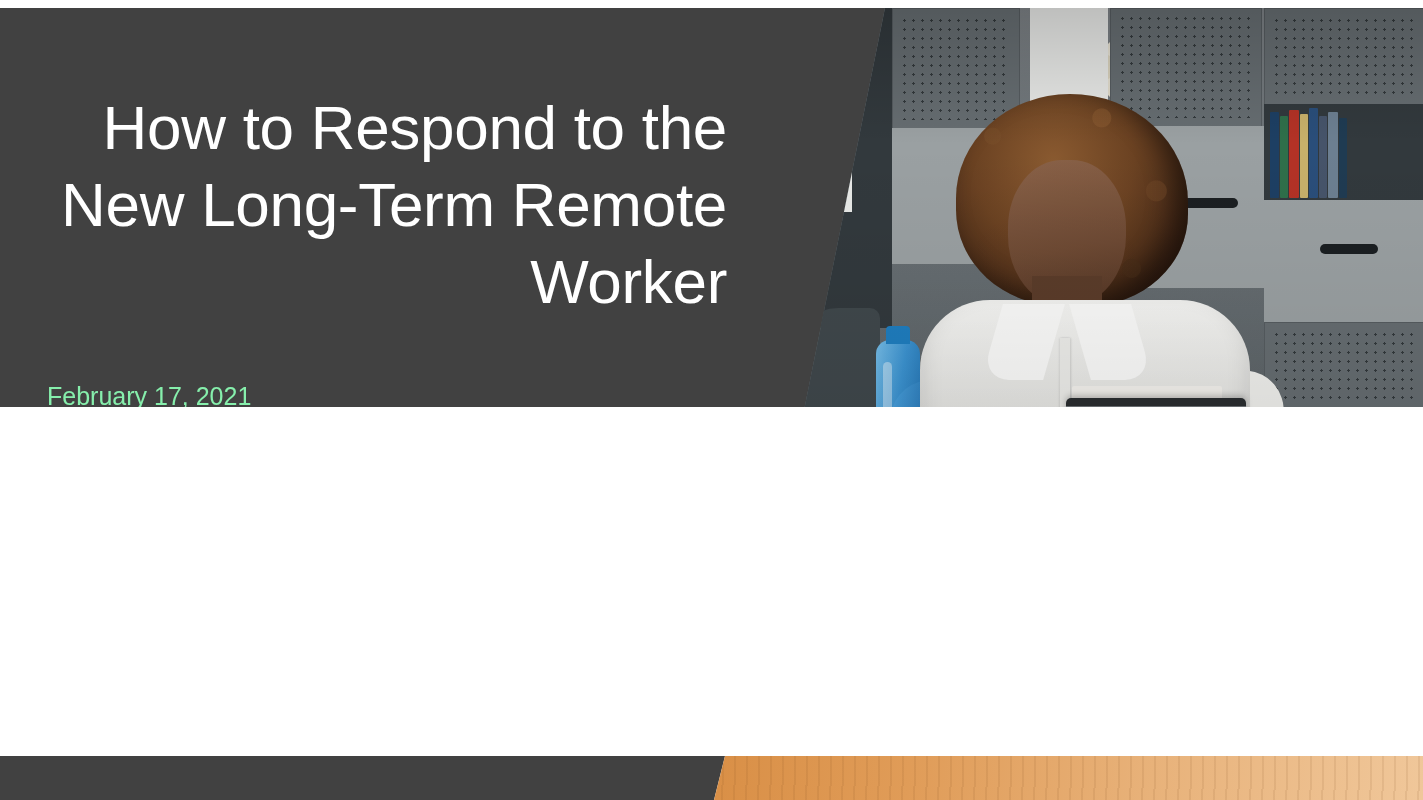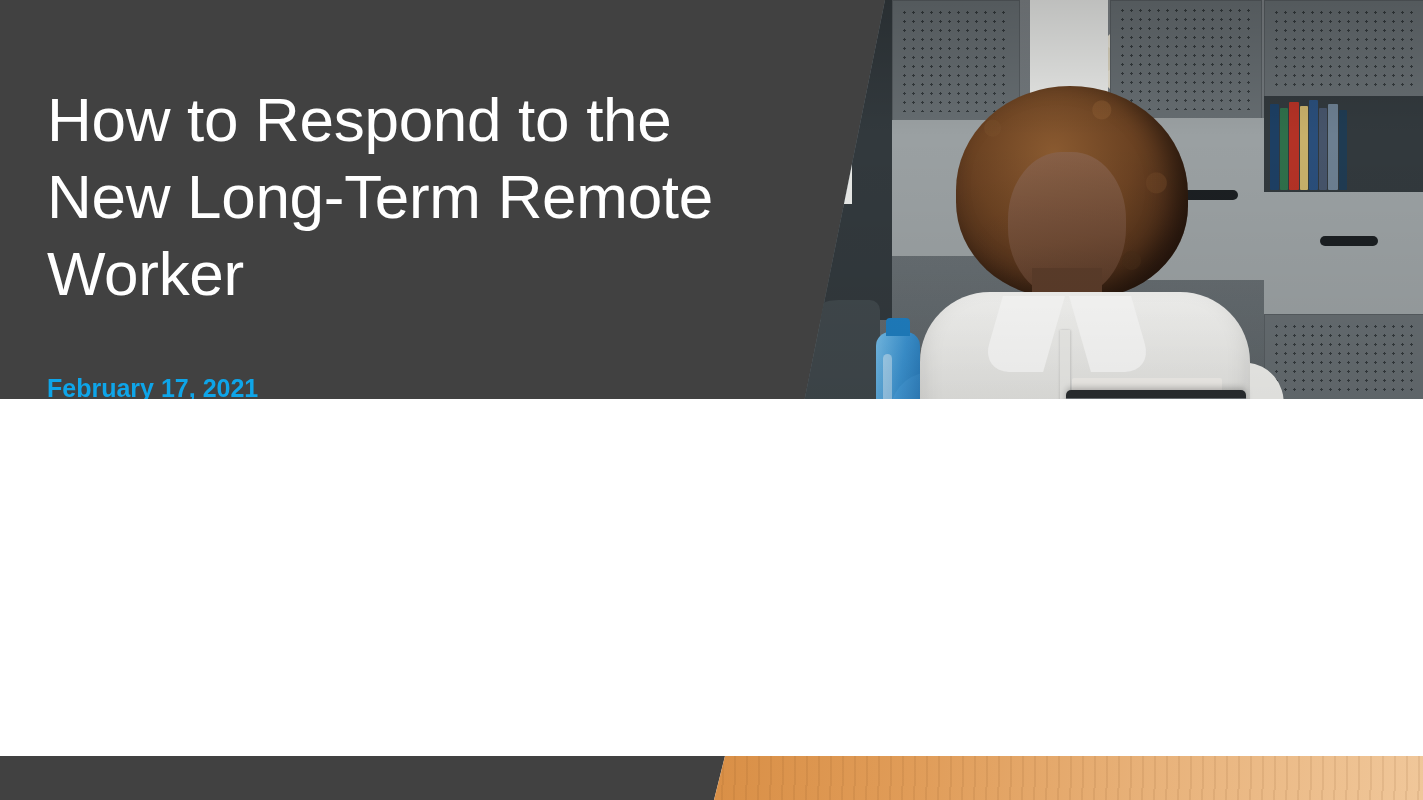--- a/index.html
+++ b/index.html
@@ -12,24 +12,25 @@
     position:relative;
     width:1423px;
     height:800px;
     overflow:hidden;
     background:#ffffff;
   }
 
   
   .hero{
     position:absolute;
-    left:0; top:0;
+    left:0; top:8px;
     width:1423px; height:399px;
     background:#414141;
     overflow:hidden;
+    text-align:right;
   }
 
   
   .photo-wrap{
     position:absolute;
     left:0; top:0;
     width:1423px; height:487px;
     -webkit-clip-path:polygon(885px 0, 1423px 0, 1423px 487px, 787px 487px);
     clip-path:polygon(885px 0, 1423px 0, 1423px 487px, 787px 487px);
     overflow:hidden;
@@ -223,23 +224,23 @@
   .title{
     position:absolute;left:47px;top:82px;width:680px;
     color:#ffffff;
     font-size:62px;
     line-height:1.24;
     font-weight:400;
     letter-spacing:-0.3px;
   }
   .subtitle{
     position:absolute;left:47px;top:374px;
-    color:#0ea5e9;
+    color:#86efac;
     font-size:25px;
-    font-weight:700;
+    font-weight:400;
   }
 
   
   .sponsors{
     position:absolute;left:0;top:487px;width:1423px;height:269px;
     background:#ffffff;
   }
 
   
   .footbar{

